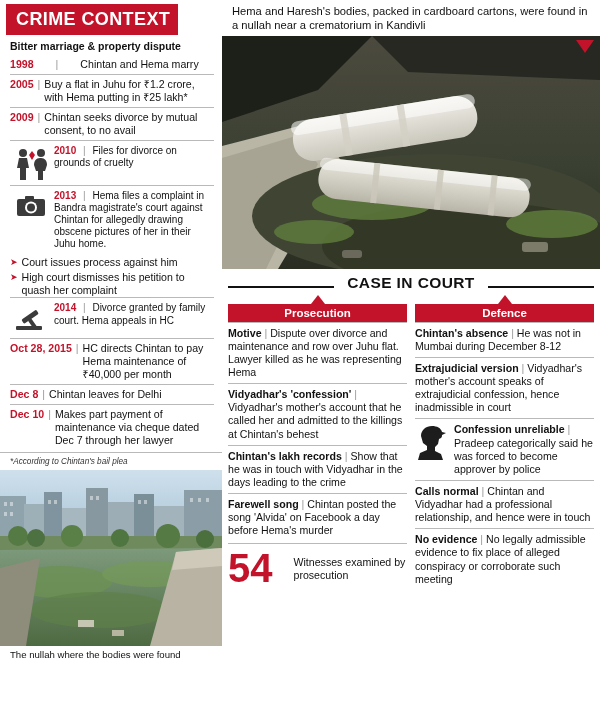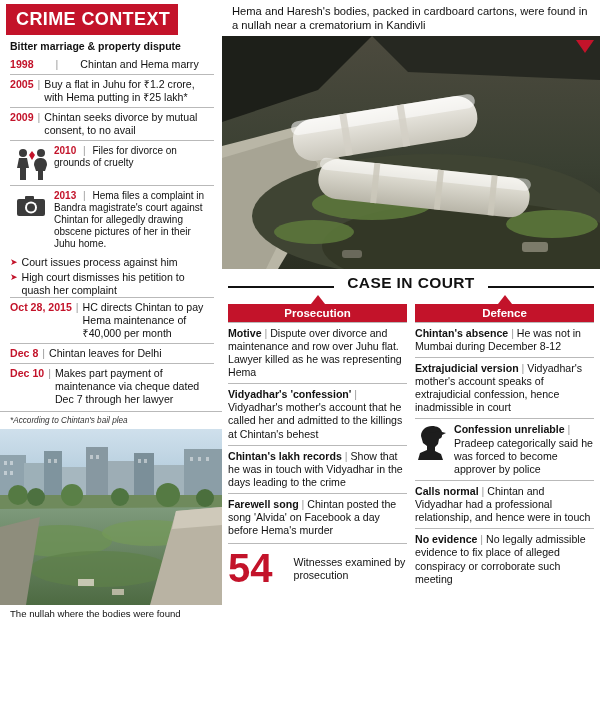--- a/index.html
+++ b/index.html
@@ -307,20 +307,38 @@
 
       <div class="bullet-row">
         <span class="bullet-arrow">➤</span>
         <span>Court issues process against him</span>
       </div>
       <div class="bullet-row">
         <span class="bullet-arrow">➤</span>
         <span>High court dismisses his petition to quash her complaint</span>
       </div>
 
+      <div class="tl-icon-row">
+        <div class="tl-icon">
+          <svg width="40" height="30" viewBox="0 0 40 30" aria-hidden="true">
+            <g fill="#3b3b3b">
+              <rect x="4" y="22" width="26" height="4" rx="1"></rect>
+              <g transform="rotate(-35 20 12)">
+                <rect x="9" y="9" width="18" height="5" rx="1.5"></rect>
+                <rect x="14" y="13" width="4" height="11" rx="1.5"></rect>
+              </g>
+            </g>
+          </svg>
+        </div>
+        <div class="tl-icon-body">
+          <span class="tl-year">2014</span>
+          <span class="tl-sep">|</span>
+          <span>Divorce granted by family court. Hema appeals in HC</span>
+        </div>
+      </div>
 
       <div class="tl-row">
         <span class="tl-year">Oct  28, 2015</span>
         <span class="tl-sep">|</span>
         <span class="tl-text">HC directs Chintan to pay Hema maintenance of ₹40,000 per month</span>
       </div>
 
       <div class="tl-row">
         <span class="tl-year">Dec 8</span>
         <span class="tl-sep">|</span>

